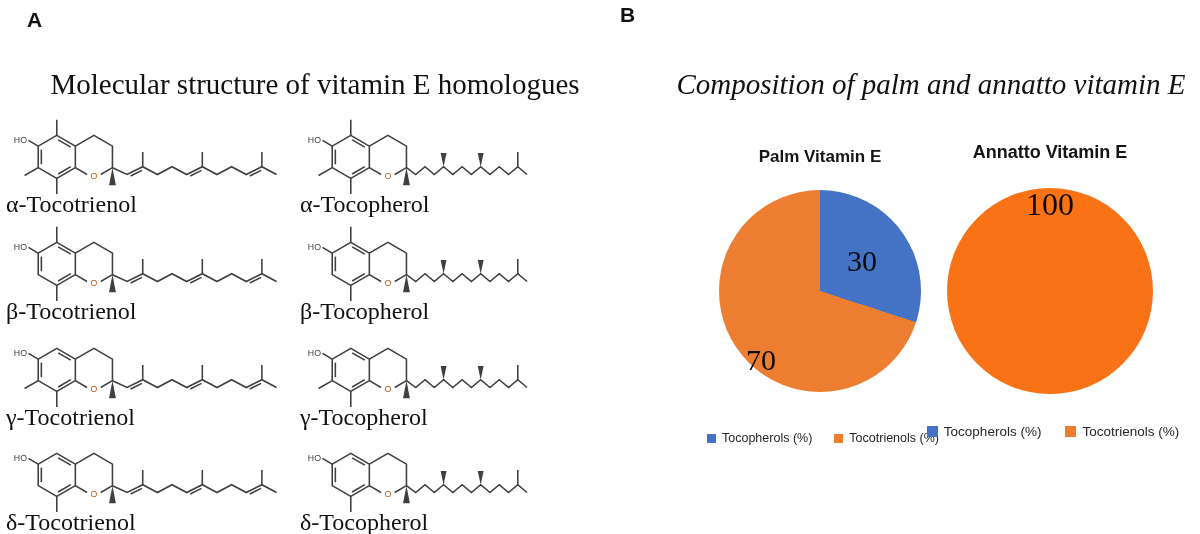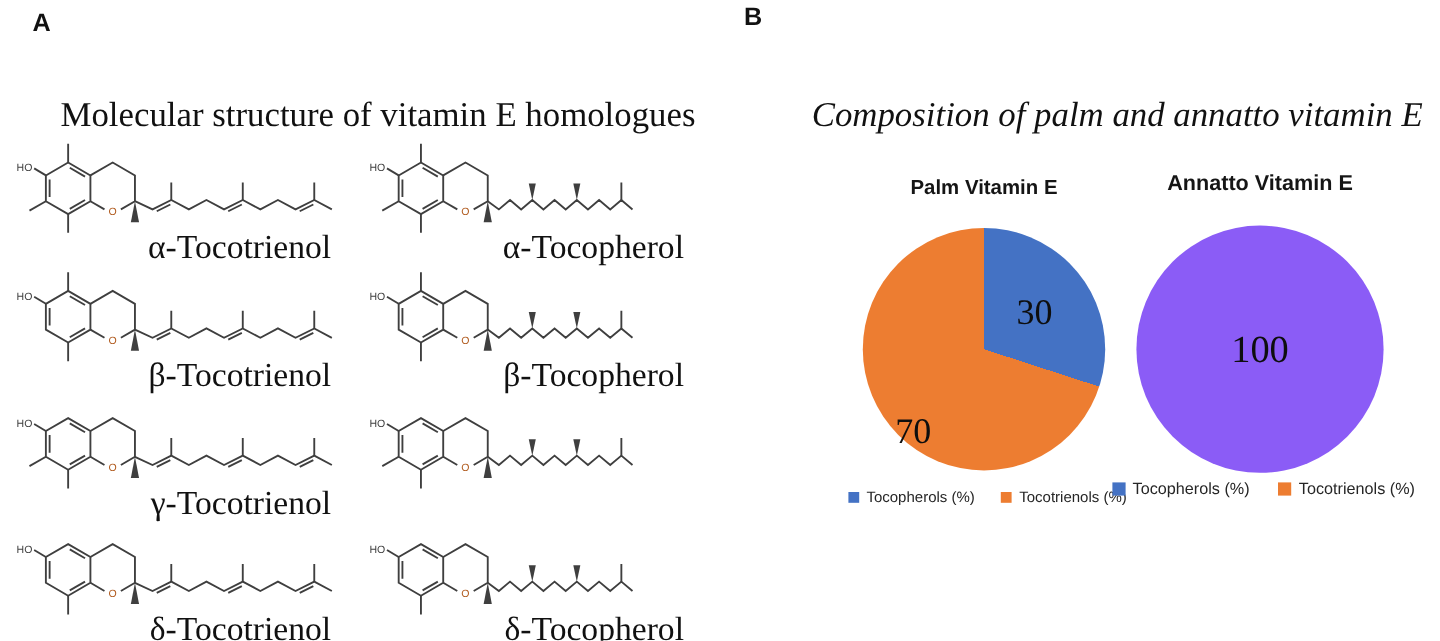--- a/index.html
+++ b/index.html
@@ -6,31 +6,31 @@
   .page {
     position:relative; width:1200px; height:534px; background:#ffffff;
     font-family:"Liberation Sans", sans-serif; overflow:hidden;
   }
   .panel-label { position:absolute; font-weight:bold; font-size:21px; color:#111; }
   #label-a { left:27px; top:8px; }
   #label-b { left:620px; top:3px; }
 
   .fig-title {
     position:absolute; font-family:"Liberation Serif", serif;
-    font-size:29px; color:#111; text-align:center; white-space:nowrap;margin-top:12px;
+    font-size:29px; color:#111; text-align:center; white-space:nowrap;
   }
   #title-a { left:0px; top:68px; width:630px; }
   #title-b { left:662px; top:68px; width:538px;font-style:italic; }
 
   
   .mol-cell { position:absolute; width:292px; }
   .mol-svg { display:block; width:293px; height:86px; }
   .mol-label {
-    width:270px; margin-top:-7px; text-align:right;
-    font-family:"Liberation Serif", serif; font-size:28px; color:#111;
+    width:270px; margin-top:-7px; text-align:left;
+    font-family:"Liberation Serif", serif; font-size:24px; color:#111;
     white-space:nowrap;
   }
   #cell-0 { left:6px;   top:112px; }
   #cell-1 { left:300px; top:112px; }
   #cell-2 { left:6px;   top:219px; }
   #cell-3 { left:300px; top:219px; }
   #cell-4 { left:6px;   top:325px; }
   #cell-5 { left:300px; top:325px; }
   #cell-6 { left:6px;   top:430px; }
   #cell-7 { left:300px; top:430px; }
@@ -41,36 +41,36 @@
   }
   #pie1-title { left:719px; top:147px; width:202px; font-size:17px; }
   #pie2-title { left:944px; top:142px; width:212px; font-size:18px; }
 
   .pie { position:absolute; border-radius:50%; }
   #pie1 {
     left:719px; top:190px; width:202px; height:202px;
     background:conic-gradient(#4472C4 0deg 108deg, #ED7D31 108deg 360deg);
   }
   #pie2 {
-    left:947px; top:188px; width:206px; height:206px; background:#8b5cf6;
-    display:flex; align-items:center; justify-content:center;
+    left:947px; top:188px; width:206px; height:206px; background:#f97316;
+    display:flex; align-items:flex-start; justify-content:center;
   }
   .slice-label {
     font-family:"Liberation Serif", serif; font-size:30px; color:#0e0e0e; line-height:1;
   }
   #lbl-30 { position:absolute; left:128px; top:56px; }
   #lbl-70 { position:absolute; left:27px;  top:110px;margin-top:45px; }
   #lbl-100 { font-size:32px; }
 
   .legend {
     position:absolute; display:flex; justify-content:center; align-items:center; color:#262626;
   }
   #legend1 { left:705px; top:407px; width:236px; gap:22px; font-size:12.5px; }
   #legend2 { left:935px; top:400px; width:236px; gap:24px; font-size:13.5px; }
-  .legend-item { display:flex; align-items:center; gap:6px; white-space:nowrap; }
+  .legend-item { display:flex; align-items:center; gap:6px; white-space:nowrap;margin-top:24px; }
   .swatch { width:9px; height:9px; flex:0 0 auto; }
   #legend2 .swatch { width:11px; height:11px; }
   .swatch-blue { background:#4472C4; }
   .swatch-orange { background:#ED7D31; }
 </style>
 </head>
 <body>
 
 <svg width="0" height="0" style="position:absolute" aria-hidden="true">
   <defs>
@@ -173,20 +173,21 @@
     <div class="mol-label">β-Tocopherol</div>
   </div>
 
   <div class="mol-cell" id="cell-5">
     <svg class="mol-svg" viewBox="0 0 300 88" preserveAspectRatio="xMinYMin meet">
       <use href="#chromanol"></use>
         <use href="#me7"></use>
         <use href="#me8"></use>
         <use href="#tail-pherol"></use>
     </svg>
+    <div class="mol-label">γ-Tocopherol</div>
   </div>
 
   <div class="mol-cell" id="cell-6">
     <svg class="mol-svg" viewBox="0 0 300 88" preserveAspectRatio="xMinYMin meet">
       <use href="#chromanol"></use>
         <use href="#me8"></use>
         <use href="#tail-trienol"></use>
     </svg>
     <div class="mol-label">δ-Tocotrienol</div>
   </div>

